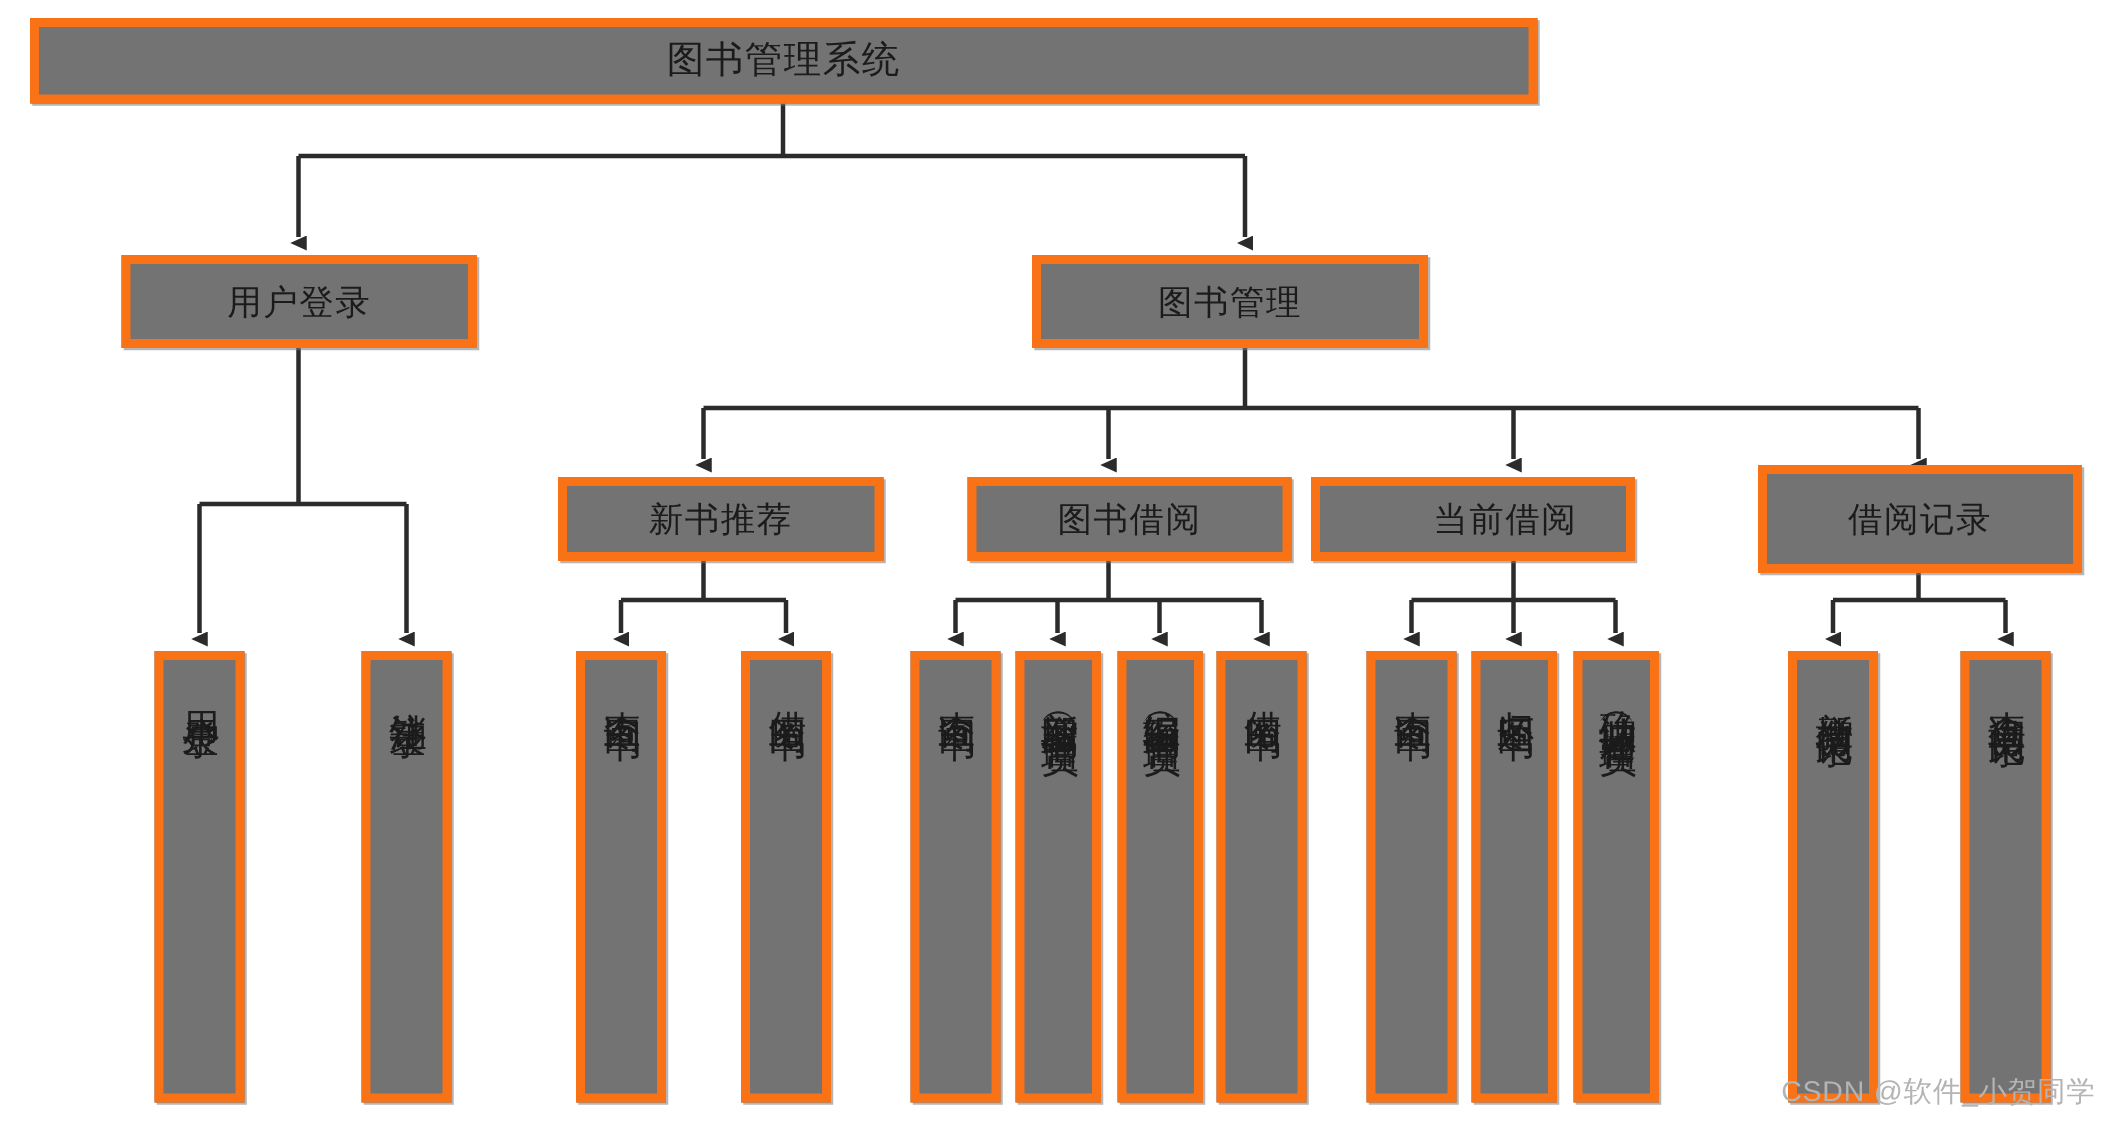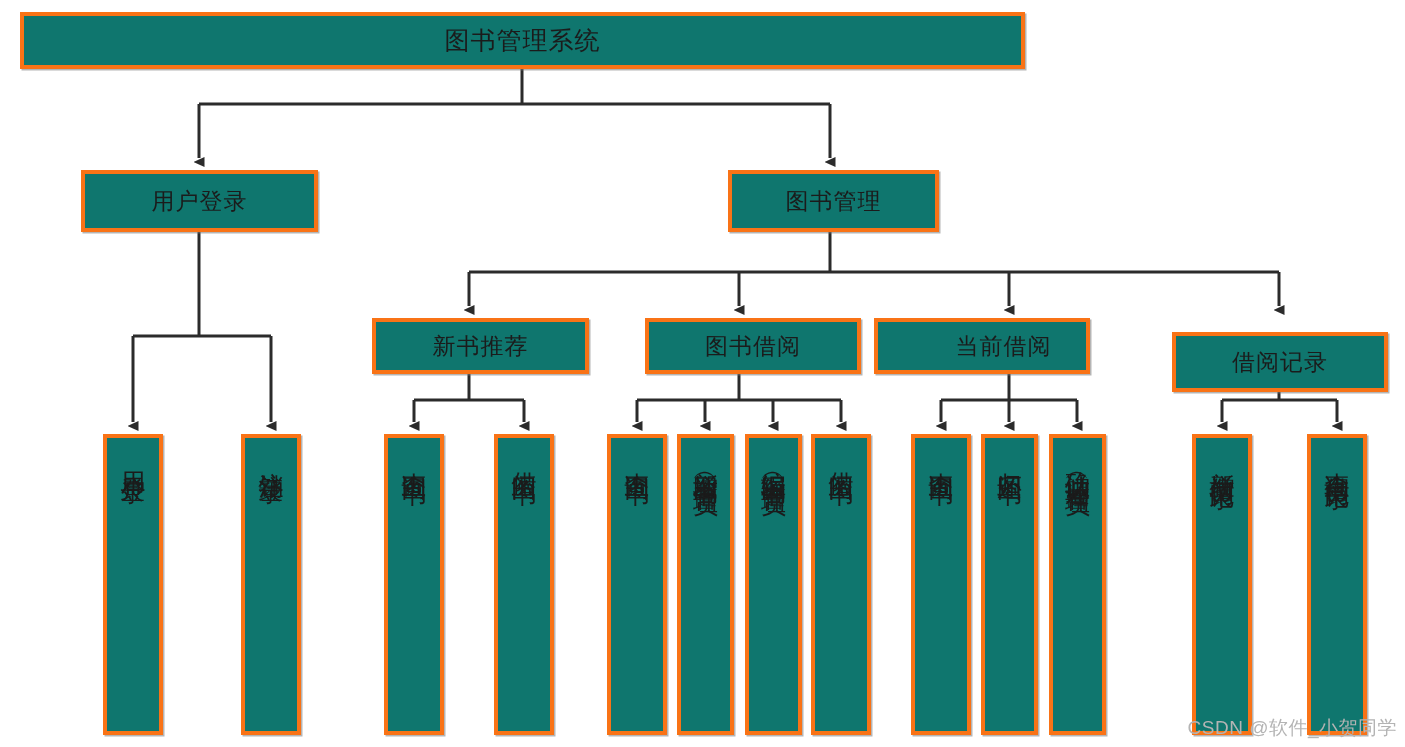--- a/index.html
+++ b/index.html
@@ -22,22 +22,22 @@
     position: absolute;
     left: 0;
     top: 0;
     width: 1405px;
     height: 747px;
     pointer-events: none;
   }
   .node {
     position: absolute;
     box-sizing: border-box;
-    background: #0f766e;
-    border: 4px solid #f97316;
+    background: #737373;
+    border: 6px solid #f97316;
     box-shadow: 1.5px 1.5px 0 rgba(120,120,120,0.55);
     display: flex;
     align-items: center;
     justify-content: center;
     color: #1b1b1b;
   }
   .node-label {
     display: block;
     text-align: center;
     line-height: 1.08;
@@ -137,34 +137,34 @@
     </g>
   </svg>
 
   <div class="node root" style="left:20px; top:12px; width:1005px; height:57px;">
     <span class="node-label">图书管理系统</span>
   </div>
 
   <div class="node branch" style="left:81px; top:170px; width:237px; height:62px;">
     <span class="node-label">用户登录</span>
   </div>
-  <div class="node branch" style="left:728px; top:170px; width:211px; height:62px;">
+  <div class="node branch" style="left:688px; top:170px; width:264px; height:62px;">
     <span class="node-label">图书管理</span>
   </div>
 
   <div class="node branch" style="left:372px; top:318px; width:217px; height:56px;">
     <span class="node-label">新书推荐</span>
   </div>
   <div class="node branch" style="left:645px; top:318px; width:216px; height:56px;">
     <span class="node-label">图书借阅</span>
   </div>
   <div class="node branch" style="left:874px; top:318px; width:216px; height:56px;padding-left:43px;">
     <span class="node-label">当前借阅</span>
   </div>
-  <div class="node branch" style="left:1172px; top:332px; width:216px; height:60px;">
+  <div class="node branch" style="left:1172px; top:310px; width:216px; height:72px;">
     <span class="node-label">借阅记录</span>
   </div>
 
   <div class="node leaf" style="left:103px; top:434px; width:60px; height:301px;">
     <span class="node-label">用户登录</span>
   </div>
   <div class="node leaf" style="left:241px; top:434px; width:60px; height:301px;">
     <span class="node-label">注销登录</span>
   </div>
 

